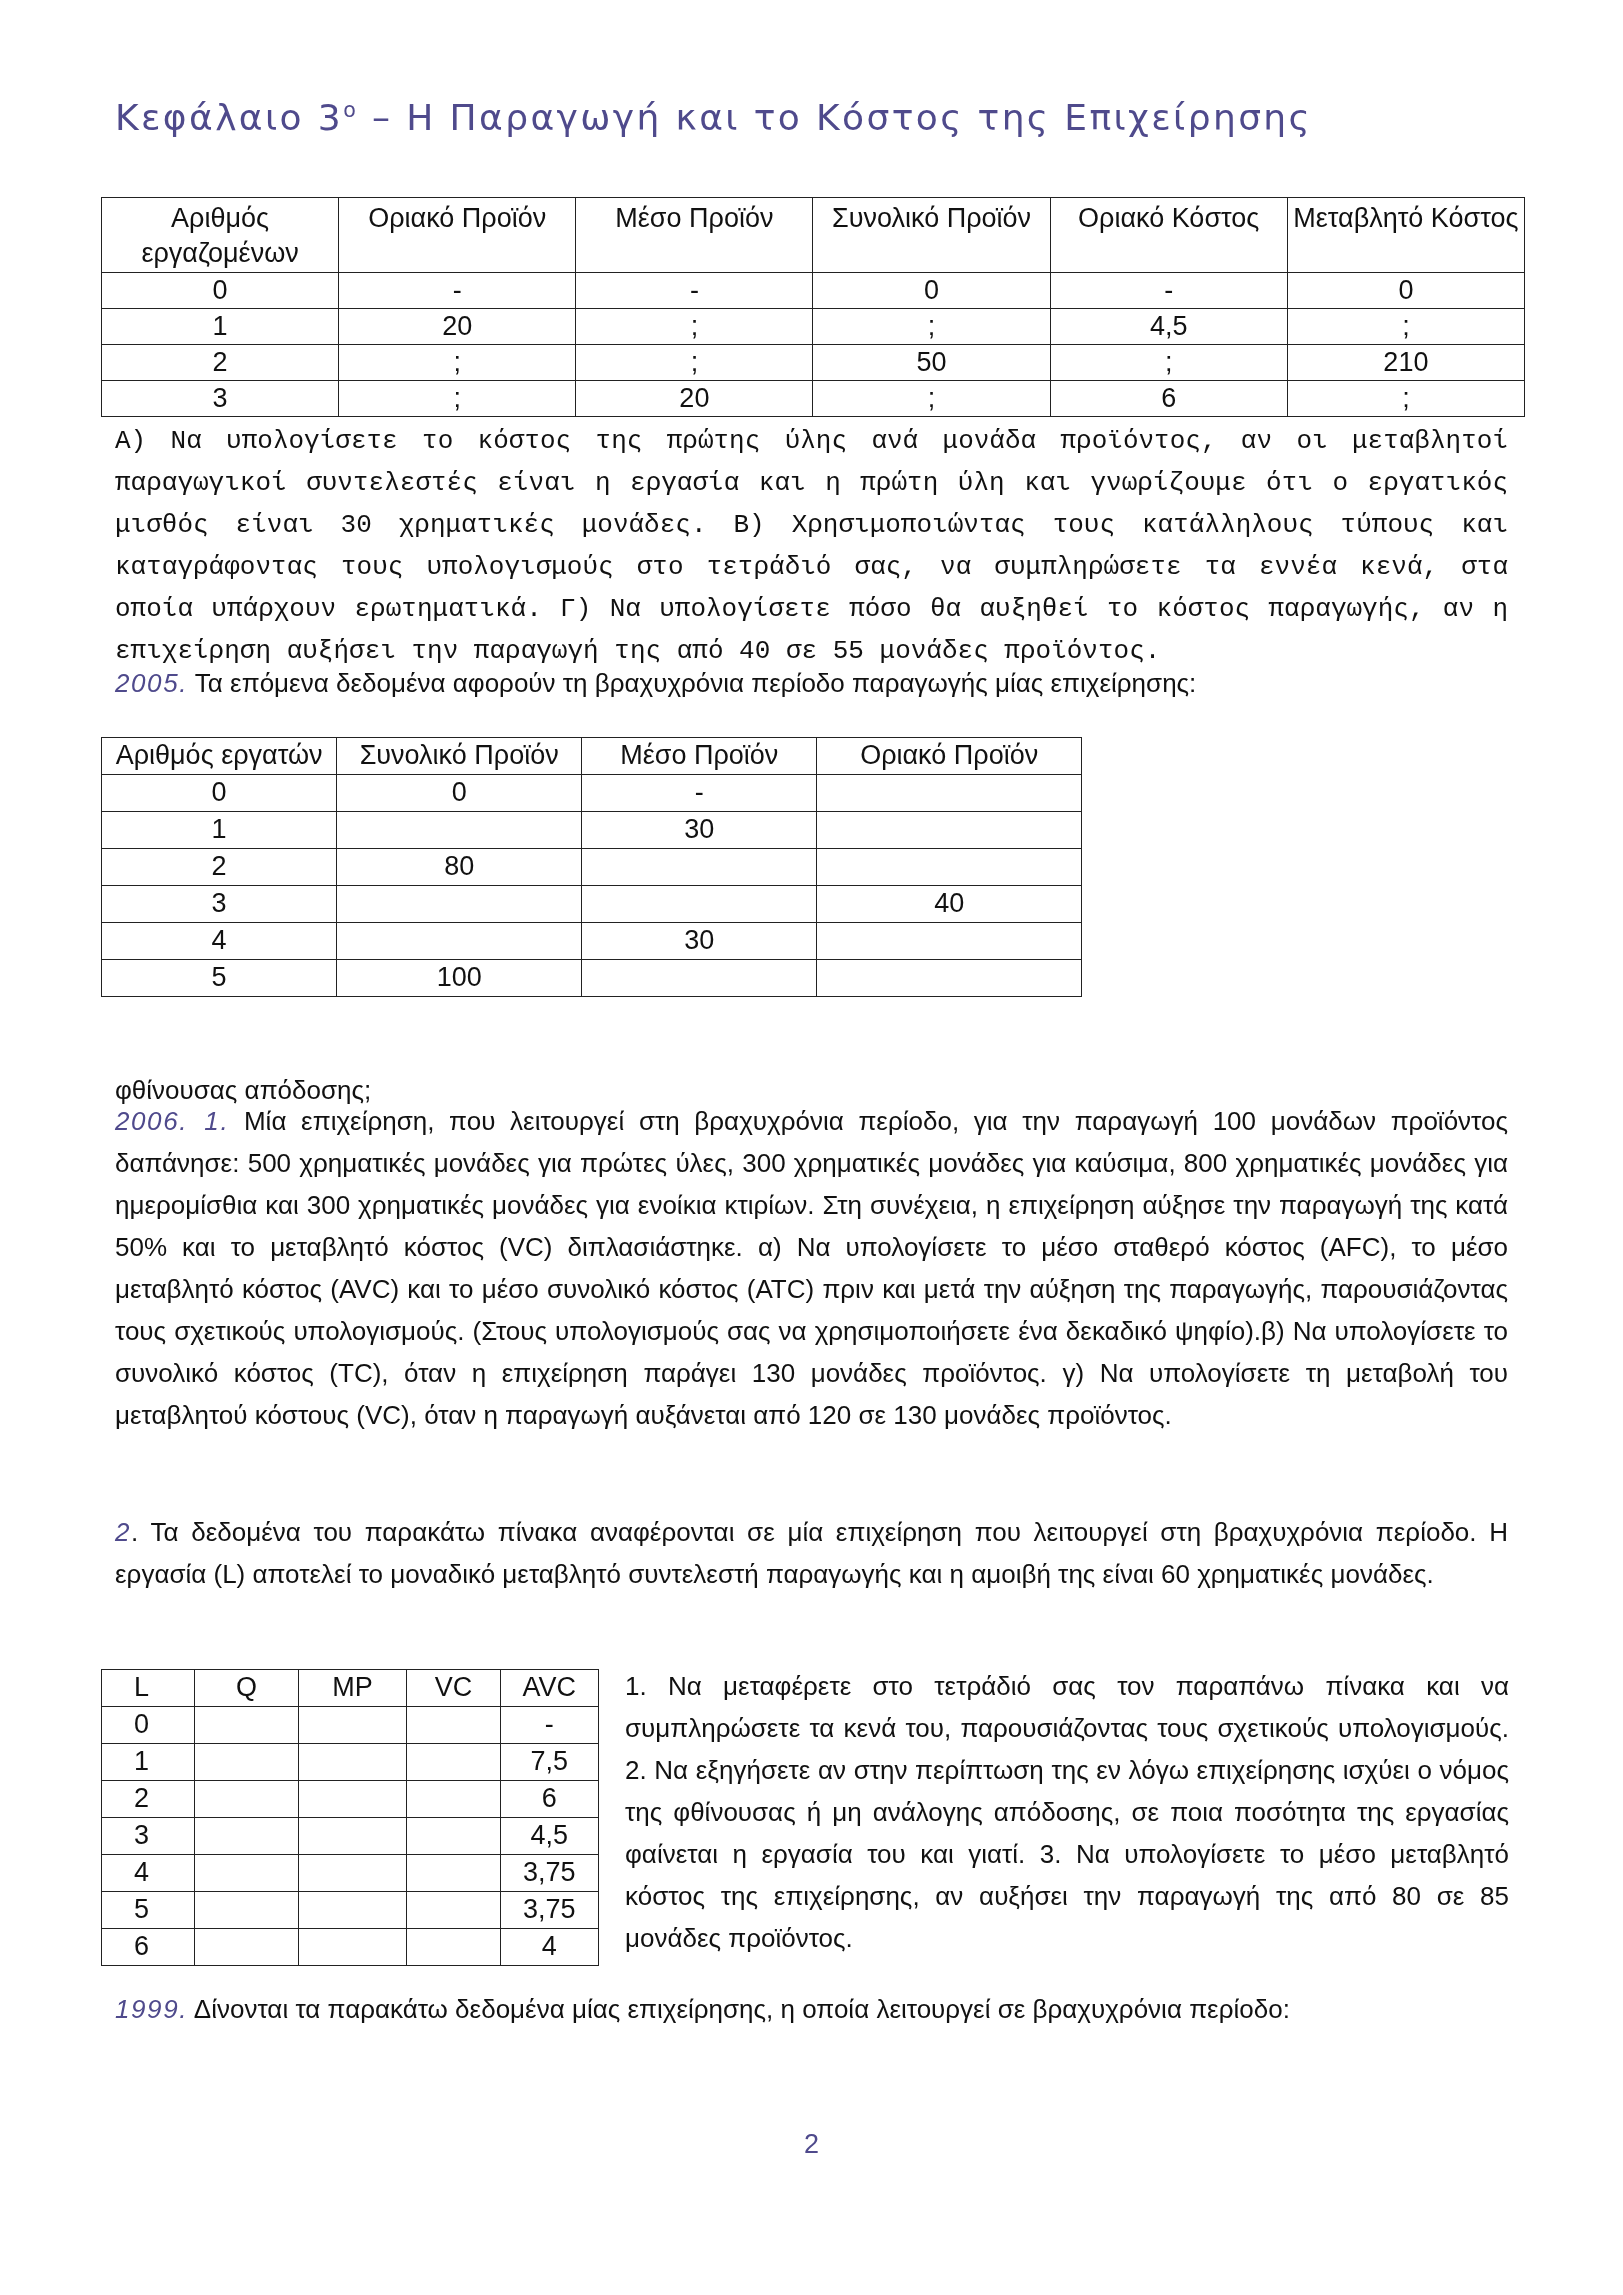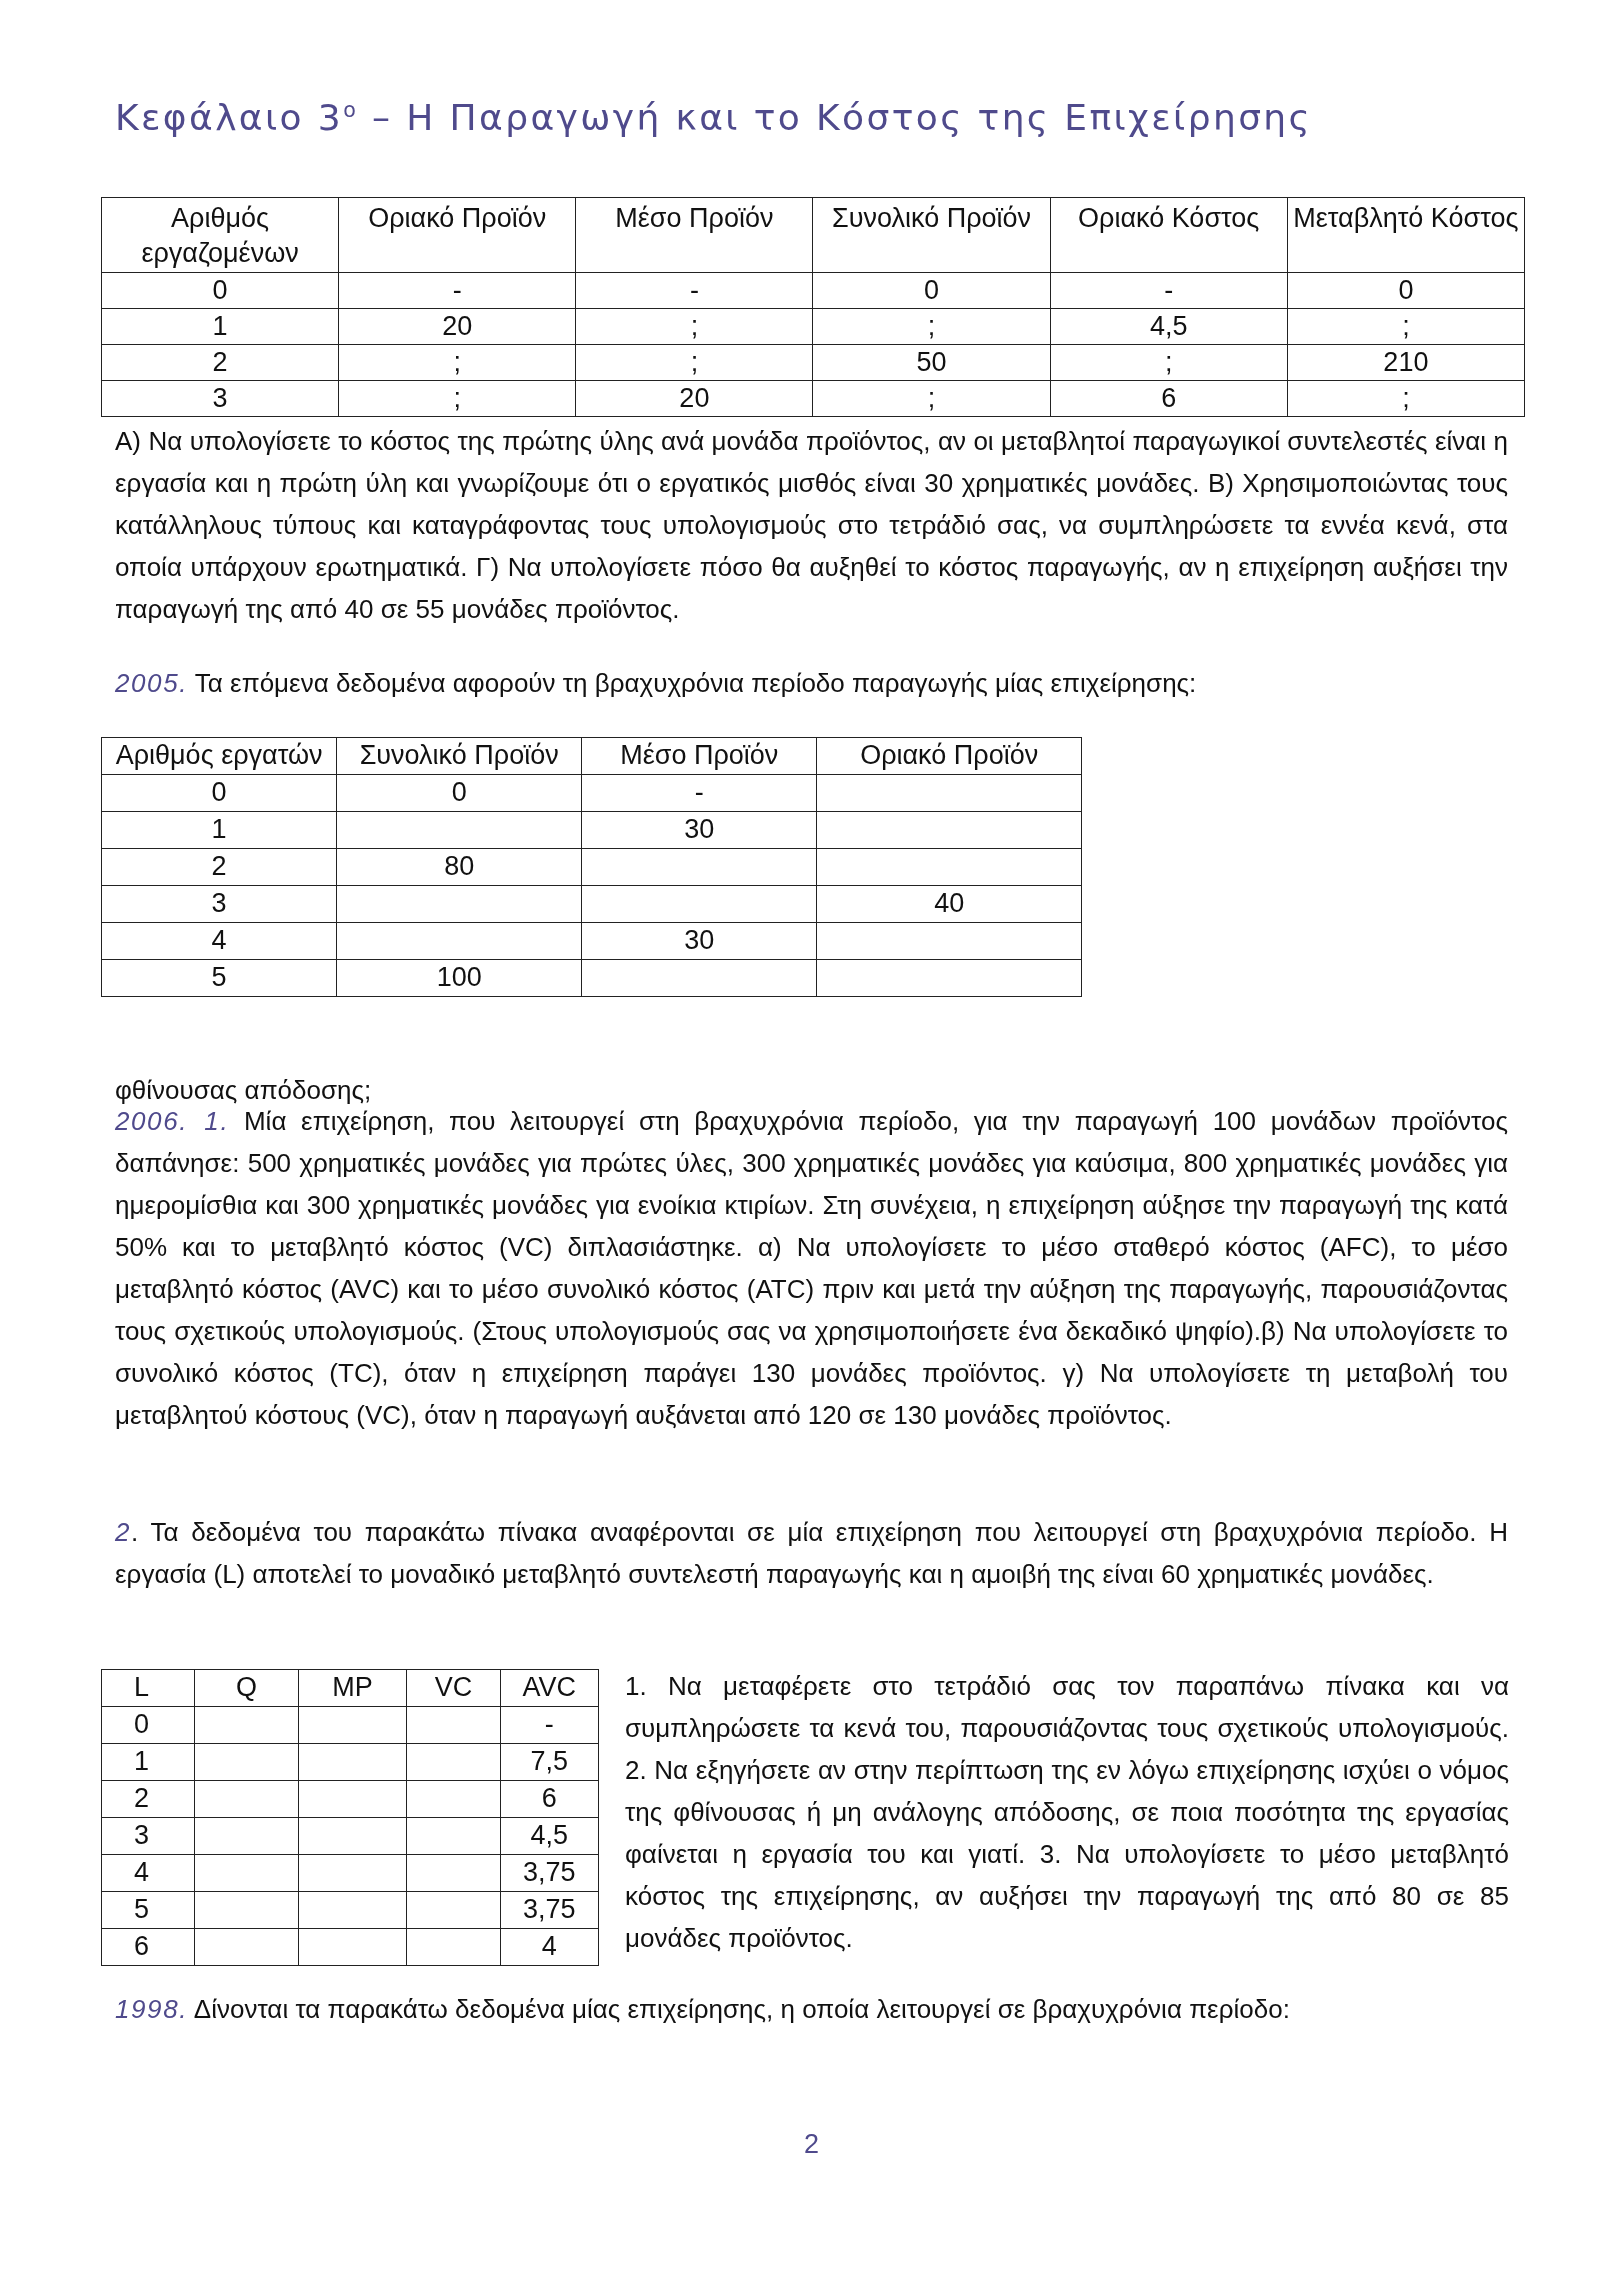--- a/index.html
+++ b/index.html
@@ -14,21 +14,21 @@
   td, th { border: 1.6px solid #222; text-align: center; font-weight: normal;
            font-size: 27px; line-height: 35px; padding: 0; vertical-align: top; }
   .t1 { left: 101px; top: 197px; width: 1424px; }
   .t1 th { height: 71px; padding-top: 3.2px; }
   .t1 td { height: 35px; }
   .t2 { left: 101px; top: 737px; width: 981px; border-radius: 7px; }
   .t2 th, .t2 td { height: 36px; }
   .t3 { left: 101px; top: 1669px; width: 498px; }
   .t3 th, .t3 td { height: 36px; }
   .para { position: absolute; font-size: 26px; line-height: 42px; text-align: justify; text-align-last: left; }
-  .p1 { left: 115px; top: 420px; width: 1393px; }
+  .p1 { left: 115px; top: 420px; width: 1393px; font-family: Liberation Mono, monospace; }
   .p2005 { left: 115px; top: 662px; width: 1393px; }
   .side1 { left: 1108px; top: 734px; width: 400px; text-align: justify; text-align-last: justify; }
   .p2005b { left: 115px; top: 1029px; width: 1393px; margin-top: 40px; }
   .p2006 { left: 115px; top: 1100px; width: 1393px; }
   .p2 { left: 115px; top: 1511px; width: 1393px; }
   .side2 { left: 625px; top: 1665px; width: 884px; }
   .p2007 { left: 115px; top: 1988px; width: 1393px; }
   .pagenum { position: absolute; left: 804px; top: 2129px; font-size: 27px; color: #4f4a8c; }
 </style>
 </head>
@@ -202,17 +202,17 @@
         <td></td>
         <td></td>
         <td></td>
         <td>4</td>
       </tr>
     </tbody>
   </table>
 
   <div class="para side2">1. Να μεταφέρετε στο τετράδιό σας τον παραπάνω πίνακα και να συμπληρώσετε τα κενά του, παρουσιάζοντας τους σχετικούς υπολογισμούς. 2. Να εξηγήσετε αν στην περίπτωση της εν λόγω επιχείρησης ισχύει ο νόμος της φθίνουσας ή μη ανάλογης απόδοσης, σε ποια ποσότητα της εργασίας φαίνεται η εργασία του και γιατί. 3. Να υπολογίσετε το μέσο μεταβλητό κόστος της επιχείρησης, αν αυξήσει την παραγωγή της από 80 σε 85 μονάδες προϊόντος.</div>
 
-  <div class="para p2007"><span class="accent">1998.</span><span> Δίνονται τα παρακάτω δεδομένα μίας επιχείρησης, η οποία λειτουργεί σε βραχυχρόνια περίοδο:</span></div>
+  <div class="para p2007"><span class="accent">1999.</span><span> Δίνονται τα παρακάτω δεδομένα μίας επιχείρησης, η οποία λειτουργεί σε βραχυχρόνια περίοδο:</span></div>
 
   <div class="pagenum">2</div>
 </div>
 
 
 </body></html>

